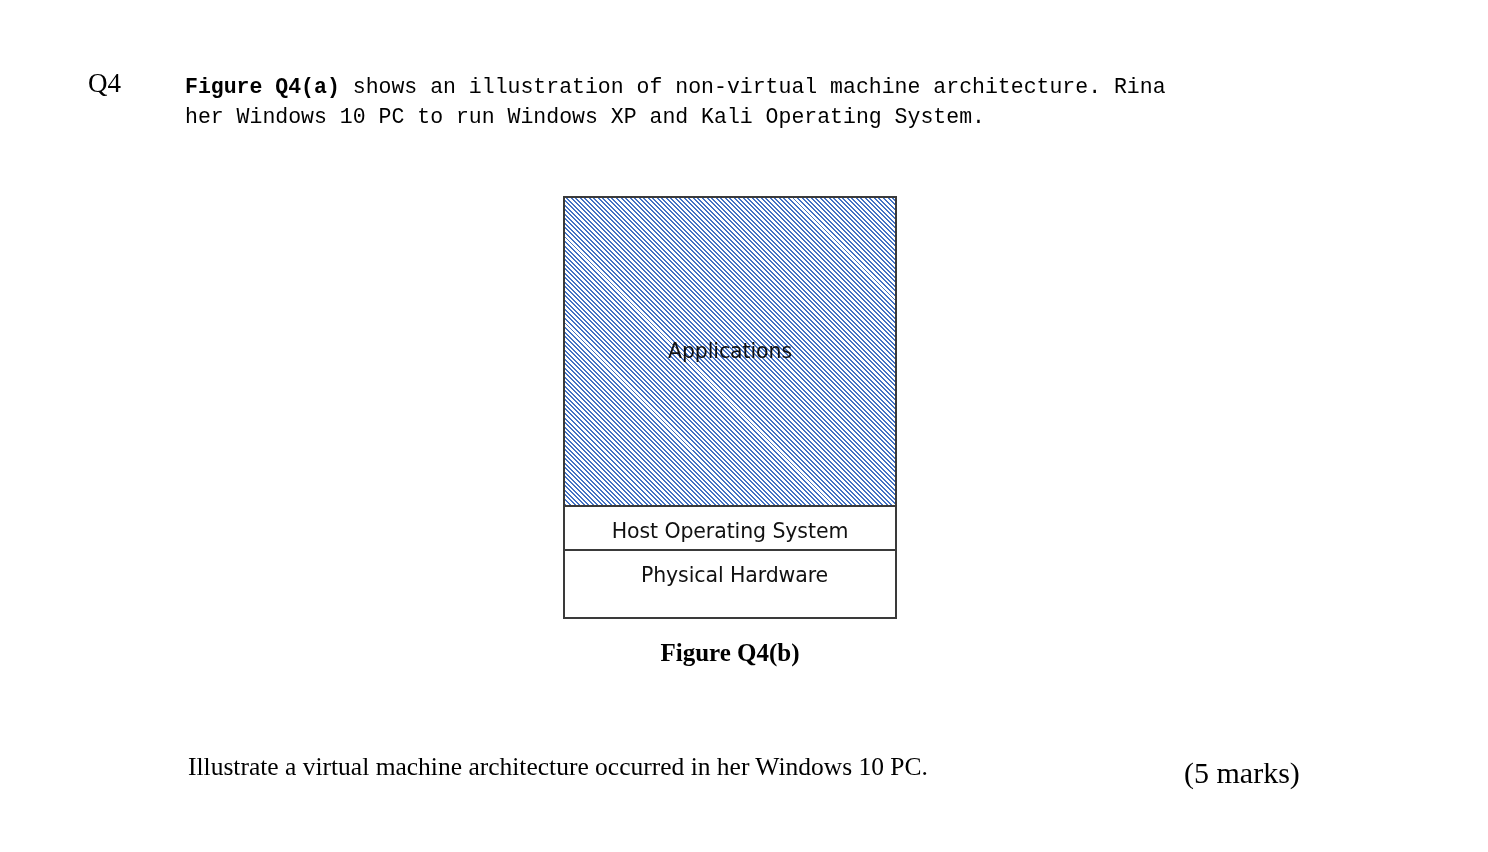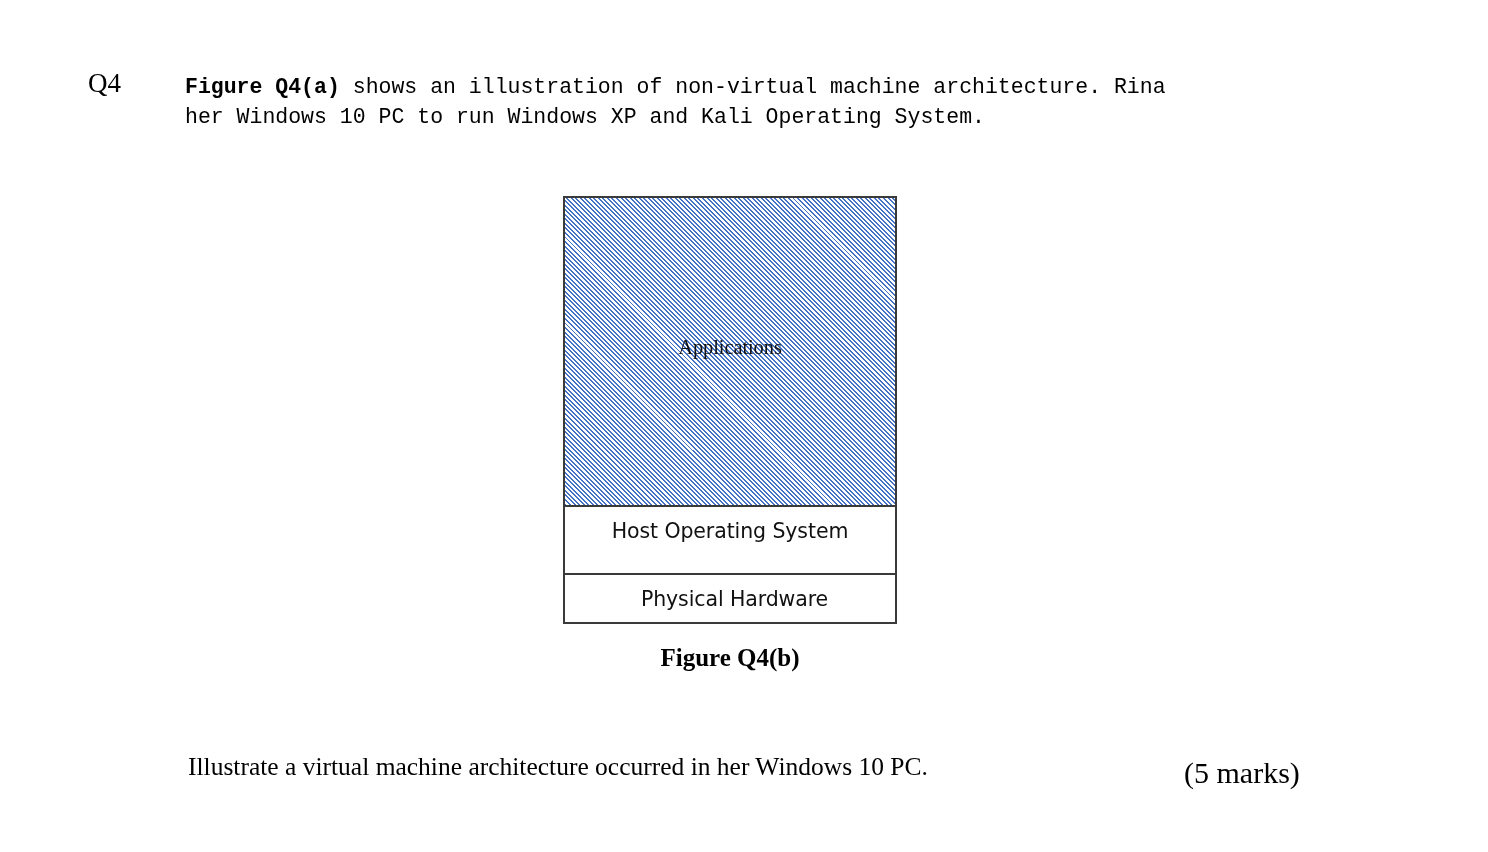--- a/index.html
+++ b/index.html
@@ -84,33 +84,32 @@
         #4472c4 0px,
         #4472c4 1.4px,
         rgba(255,255,255,0) 1.4px,
         rgba(255,255,255,0) 3.2px
       );
     overflow: hidden;
   }
   .layer-applications .layer-text {
     position: relative;
     z-index: 2;
-    padding-bottom: 8px;
-    font-family: Liberation Serif, serif;
+    padding-bottom: 1px;
   }
 
   .layer-host {
-    height: 68px;
+    height: 44px;
     border-bottom: 2px solid #3a3a3a;
     align-items: flex-start;
     padding-top: 12px;
   }
 
   .layer-hardware {
-    height: 47px;
+    height: 66px;
     align-items: flex-start;
     padding-top: 12px;
     padding-left: 9px;
   }
 
   .fig-caption {
     margin-top: 20px;
     text-align: center;
     font-family: "Liberation Serif", "DejaVu Serif", serif;
     font-weight: bold;

